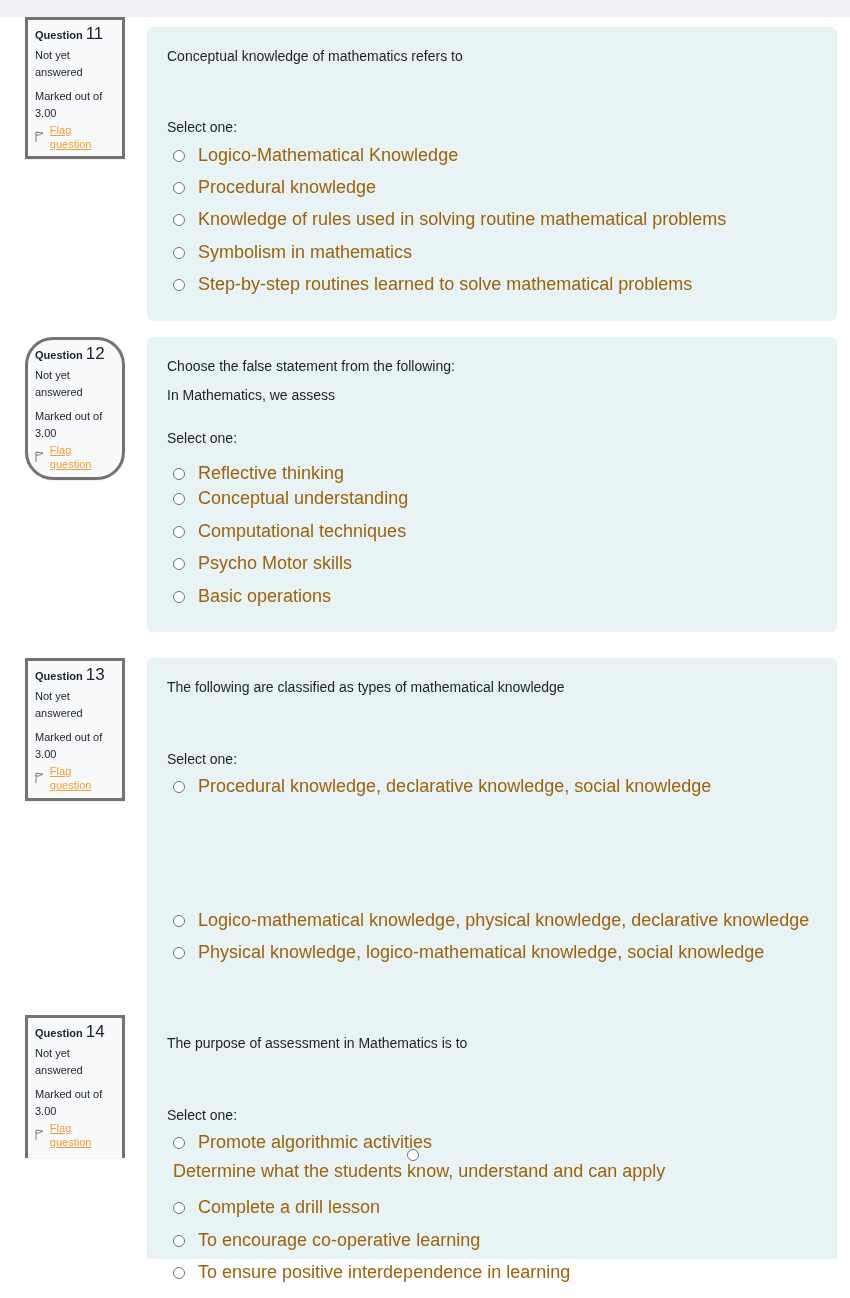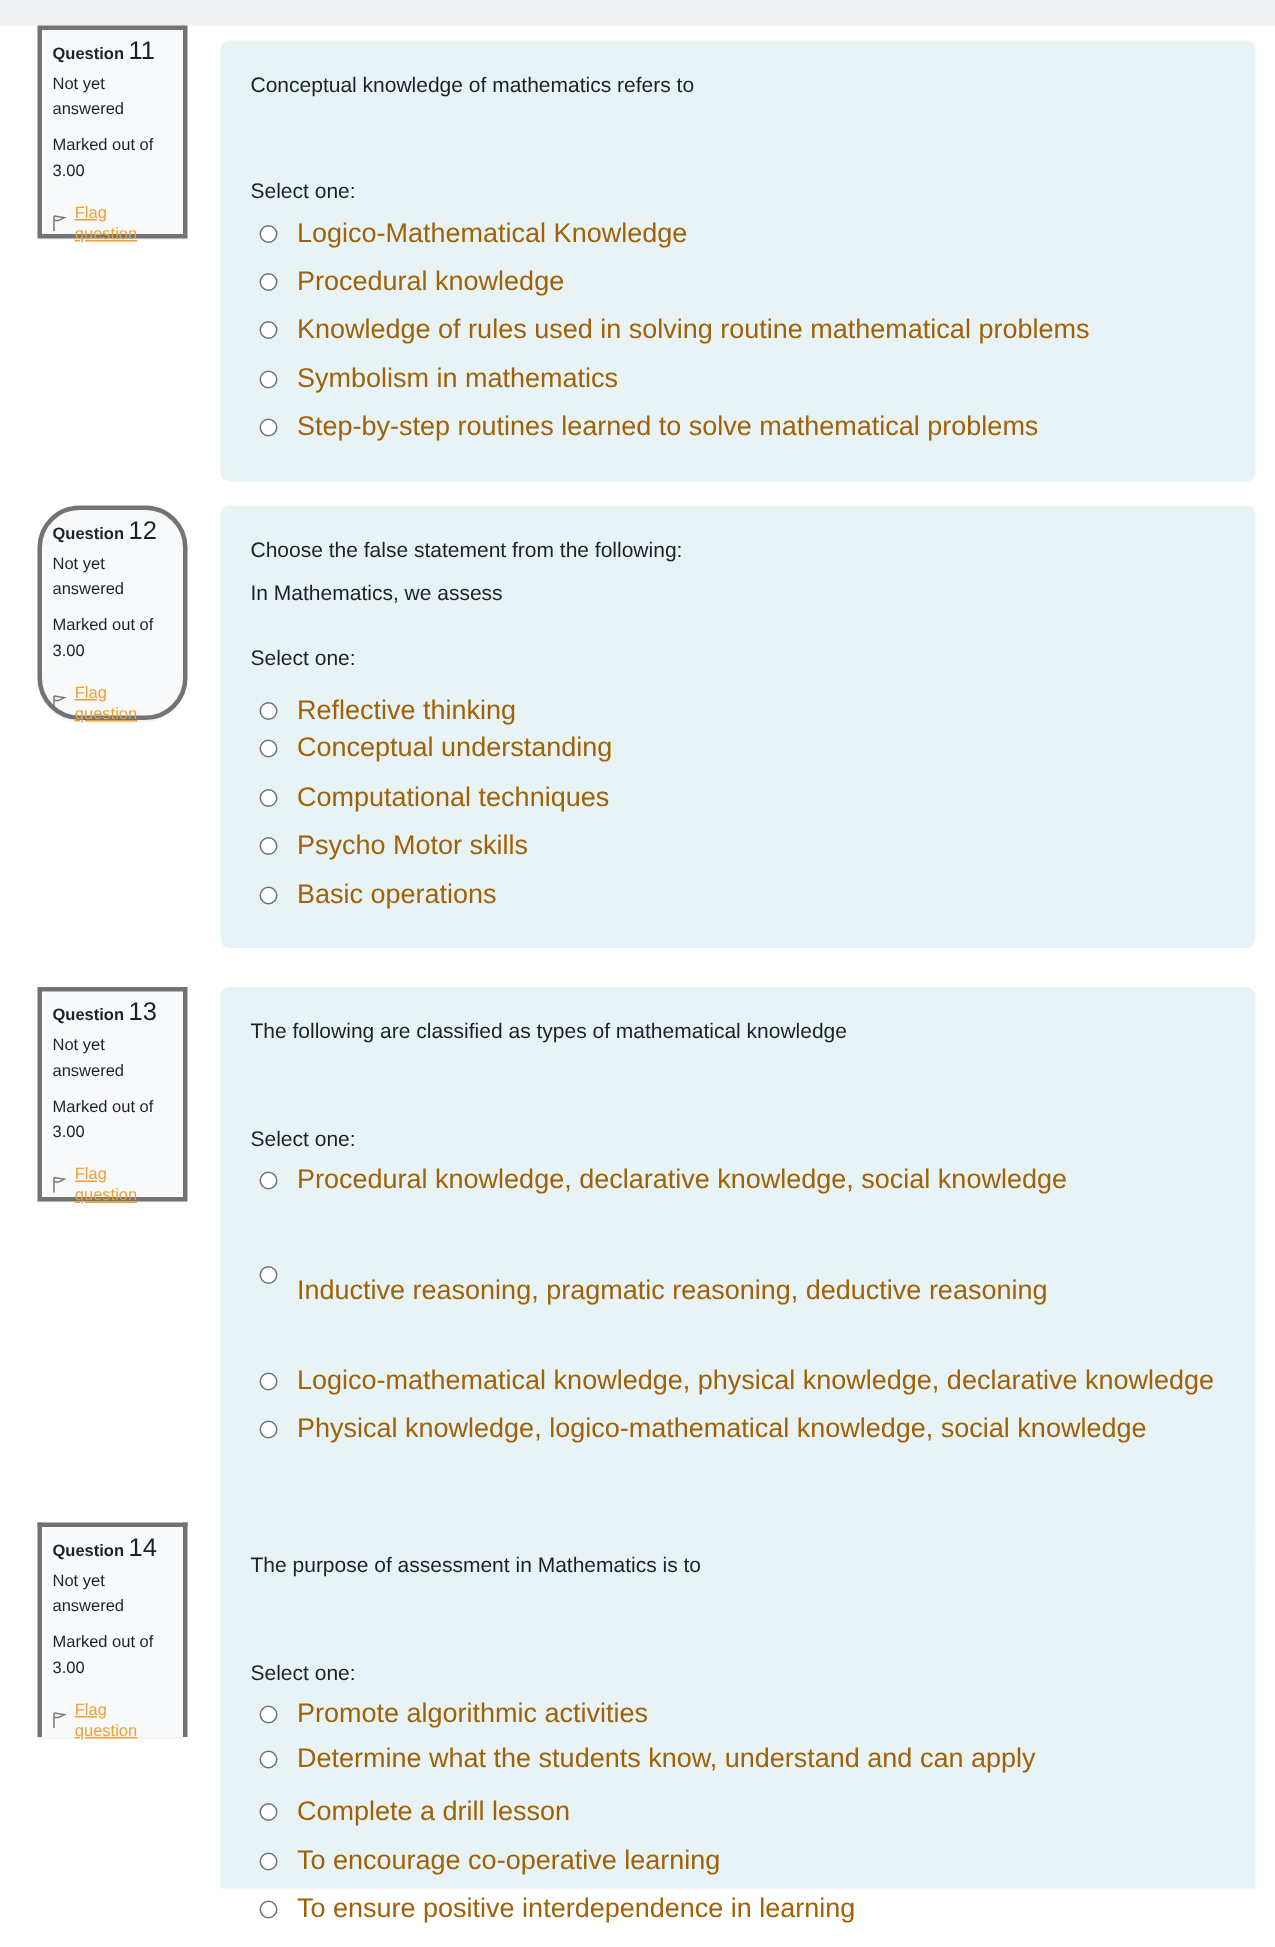--- a/index.html
+++ b/index.html
@@ -11,21 +11,21 @@
     .que { position:absolute; left:0; width:850px; }
     .info {
       position:absolute; left:25px; width:100px; background:#f8f9fa;
       border:3px solid #737373; box-sizing:border-box; padding:6px 7px 8px 7px;
       box-shadow:0 1px 1px rgba(0,0,0,0.05);
     }
     .qno-line { font-size:11px; font-weight:bold; color:#1d2125; line-height:16px; }
     .qno-line .num { font-size:17px; font-weight:normal; margin-left:3px; }
     .state { font-size:11px; line-height:17px; margin-top:4px; color:#1d2125; }
     .grade { font-size:11px; line-height:17px; margin-top:7px; color:#1d2125; }
-    .flag { font-size:11px; margin-top:12px; line-height:14px; display:flex; align-items:center; }
+    .flag { font-size:11px; margin-top:1px; line-height:14px; display:flex; align-items:center; }
     .flag .ficon { width:10px; height:12px; margin-right:5px; }
     .flag a { color:#f0a030; text-decoration:underline; }
     .content {
       position:absolute; left:147px; width:690px; background:#e7f3f5;
       border-radius:6px; box-sizing:border-box; padding:0 20px;
     }
     .qtext { font-size:14px; color:#1d2125; line-height:20px; }
     .prompt { font-size:14px; color:#1d2125; }
     .opt { position:absolute; left:26px; display:flex; align-items:center; font-size:18px; color:#a16207; }
     .radio {
@@ -127,24 +127,20 @@
       <a>Flag question</a>
     </div>
   </div>
   <div class="content" style="top:658px;height:391px;">
     <div class="qtext" style="position:absolute;top:19px;left:20px;">The following are classified as types of mathematical knowledge</div>
     <div class="prompt" style="position:absolute;top:93px;left:20px;">Select one:</div>
     <div class="opt" style="top:118px;">
         <span class="radio"></span>
         <span>Procedural knowledge, declarative knowledge, social knowledge</span>
       </div>
-    <div class="opt" style="top:186px;align-items:flex-start;">
-        <span class="radio"></span>
-        <span style="margin-top:6px;">Inductive reasoning, pragmatic reasoning, deductive reasoning</span>
-      </div>
     <div class="opt" style="top:252px;">
         <span class="radio"></span>
         <span>Logico-mathematical knowledge, physical knowledge, declarative knowledge</span>
       </div>
     <div class="opt" style="top:284px;">
         <span class="radio"></span>
         <span>Physical knowledge, logico-mathematical knowledge, social knowledge</span>
       </div>
   </div>
 </div>
@@ -161,21 +157,21 @@
       <a>Flag question</a>
     </div>
   </div>
   <div class="content" style="top:1015px;height:244px;border-radius:6px 6px 0 0;">
     <div class="qtext" style="position:absolute;top:18px;left:20px;">The purpose of assessment in Mathematics is to</div>
     <div class="prompt" style="position:absolute;top:92px;left:20px;">Select one:</div>
     <div class="opt" style="top:117px;">
         <span class="radio"></span>
         <span>Promote algorithmic activities</span>
       </div>
-    <div class="opt" style="top:147px;">
+    <div class="opt" style="top:134px;flex-direction:column;">
         <span class="radio"></span>
         <span>Determine what the students know, understand and can apply</span>
       </div>
     <div class="opt" style="top:182px;">
         <span class="radio"></span>
         <span>Complete a drill lesson</span>
       </div>
     <div class="opt" style="top:215px;">
         <span class="radio"></span>
         <span>To encourage co-operative learning</span>

